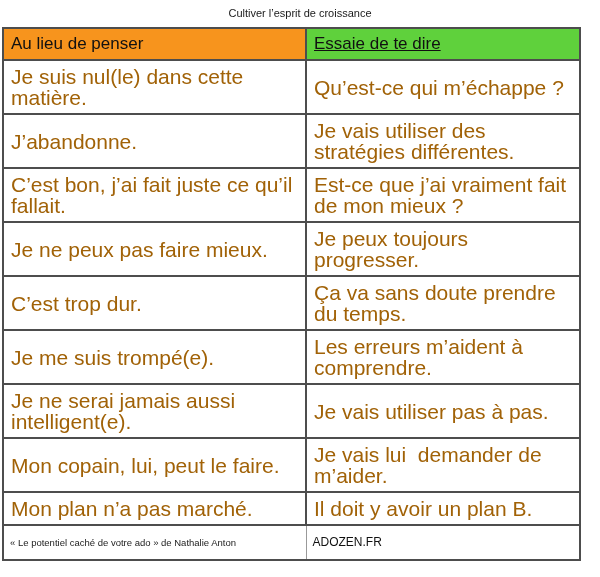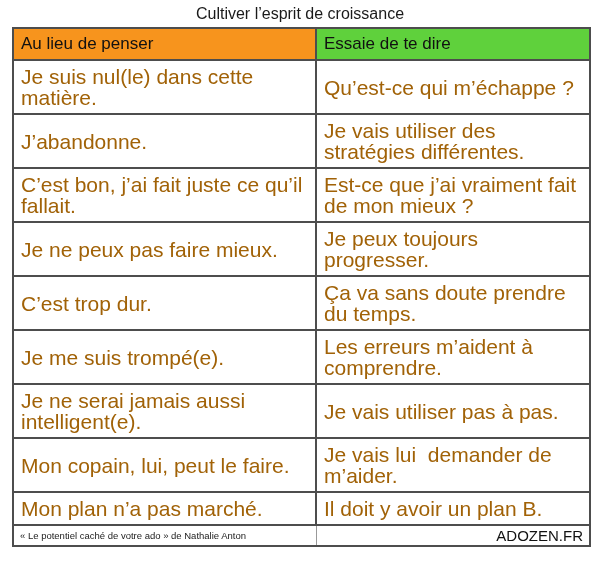--- a/index.html
+++ b/index.html
@@ -10,48 +10,48 @@
     --text:#000000;
   }
   *{box-sizing:border-box;}
   html,body{margin:0;padding:0;}
   body{
     width:600px;height:577px;background:#ffffff;
     font-family:"Liberation Sans", sans-serif;color:var(--text);
   }
   .page{width:600px;height:577px;overflow:hidden;}
   .title{
-    text-align:center;font-size:16px;line-height:13px;
+    text-align:center;font-size:11px;line-height:13px;
     padding-top:7px;color:#1a1a1a;
   }
   table.mindset-table{
     border-collapse:collapse;table-layout:fixed;
-    width:577px;margin:7px 0 0 12px;
+    width:577px;margin:7px 0 0 2px;
   }
   col.col-left{width:303px;}
   col.col-right{width:274px;}
   th,td{border:2px solid var(--border);}
   .hdr{
     text-align:left;font-weight:400;font-size:17px;line-height:22px;
     padding:4px 7px;vertical-align:middle;color:#111;
   }
   .hdr-left{background:var(--orange);}
-  .hdr-right{background:var(--green);}
+  .hdr-right{background:var(--green);text-decoration:underline;}
   .cell{
     font-size:21px;line-height:21px;padding:5px 7px;
     vertical-align:middle;white-space:pre-wrap;color:#a16207;
   }
   .foot{
-    font-size:9.5px;line-height:13px;padding:3px 6px;
+    font-size:9.5px;line-height:13px;padding:10px 6px;
     vertical-align:middle;color:#222;
   }
   .foot-left{border-right:1px solid var(--foot-divider);}
   .foot-right{
     border-left:1px solid var(--foot-divider);
-    font-size:15px;text-align:right;color:#111;
+    font-size:12px;text-align:left;color:#111;
   }
 </style>
 </head>
 <body>
 
 <div class="page">
   <div class="title">Cultiver l’esprit de croissance</div>
 
   <table class="mindset-table">
     <colgroup>

